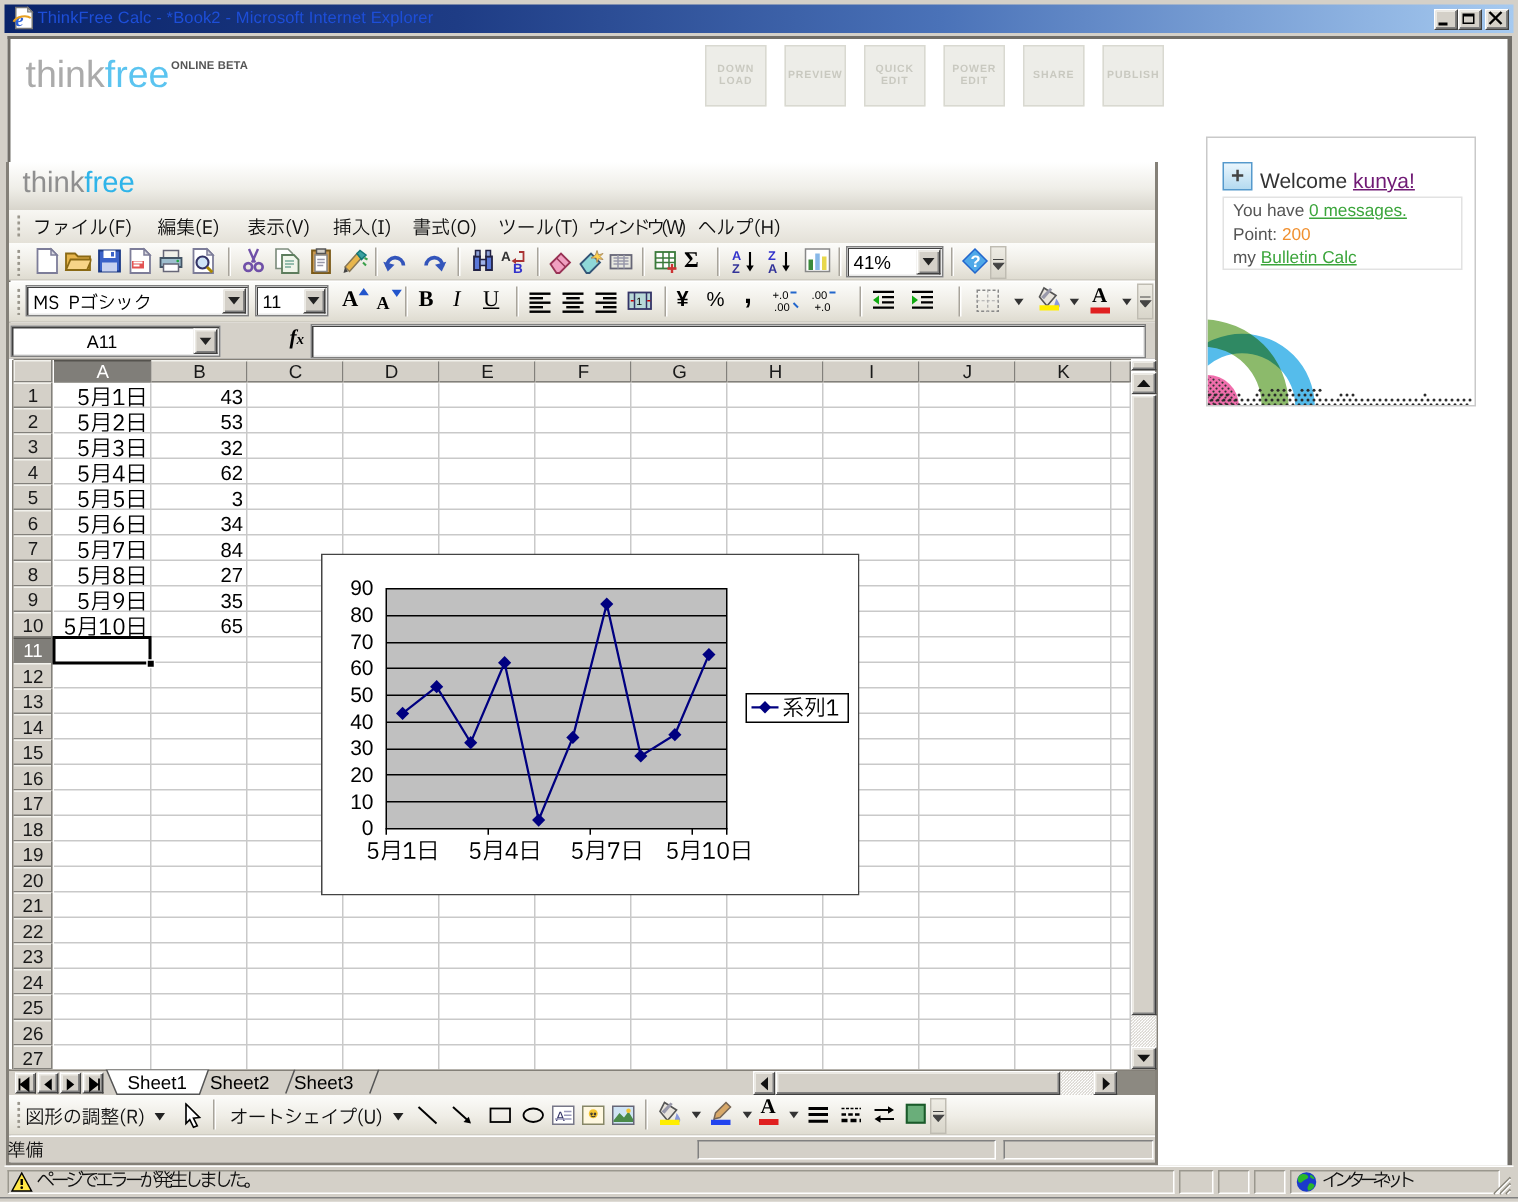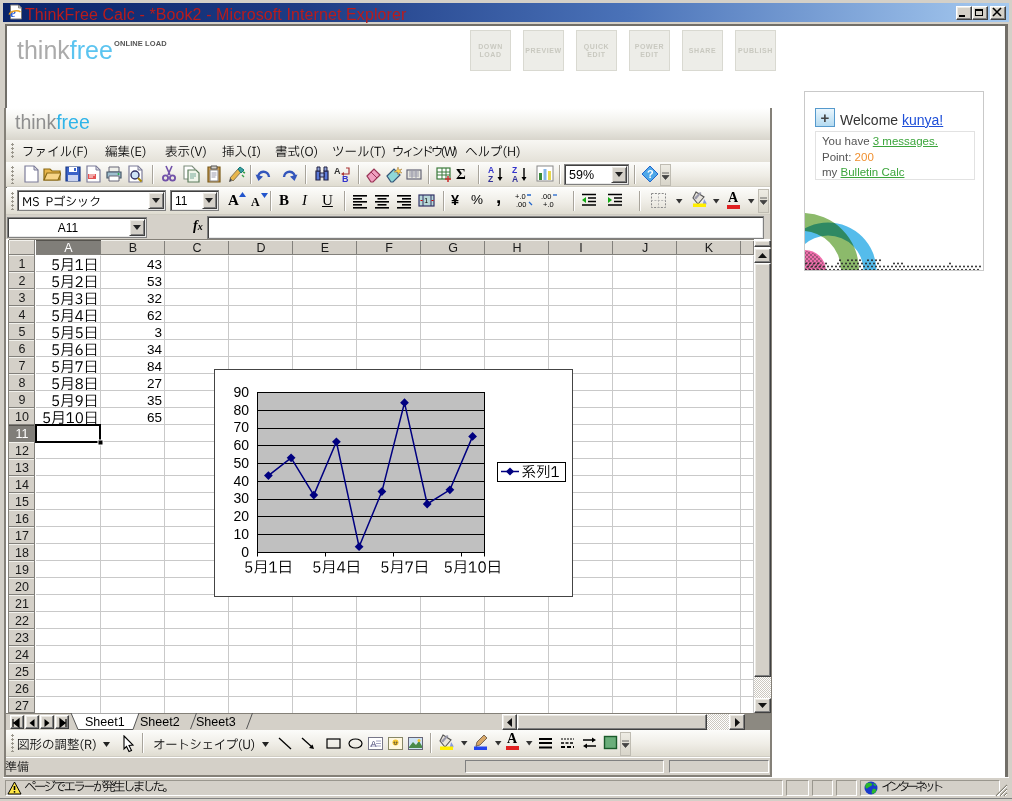--- a/index.html
+++ b/index.html
@@ -18,34 +18,34 @@
 </style></head><body>
 <div style="position:absolute;left:3px;top:22px;width:1006px;height:3px;background:#D4D0C8"></div>
 <div style="position:absolute;left:5px;top:24px;width:1003px;height:753px;background:#fff;border:2px solid #716E68;border-right-width:3px;border-bottom:none"></div>
 <div style="position:absolute;left:3px;top:3px;width:1006px;height:19px;background:linear-gradient(90deg,#0A246A 0%,#1E3C85 30%,#4A72B8 62%,#A6CAF0 100%)"></div>
 <svg class="abs" style="left:7px;top:4px" width="16" height="16" viewBox="0 0 16 16">
 <path d="M3.5 1h8l3 3v11h-11z" fill="#fff" stroke="#777" stroke-width="1"></path>
 <path d="M11.5 1l3 3h-3z" fill="#D4D0C8" stroke="#777" stroke-width=".8"></path>
 <text x="3.2" y="13" font-size="12.5" font-weight="bold" font-style="italic" fill="#2E62D9" font-family="Liberation Serif">e</text>
 <path d="M2 10.5C4 6.5 11 6 13.5 8" stroke="#E8A020" stroke-width="1.4" fill="none"></path>
 </svg>
-<div style="position:absolute;left:25px;top:6px;font-size:16px;letter-spacing:.1px;color:#b91c1c">ThinkFree Calc - *Book2 - Microsoft Internet Explorer</div>
+<div style="position:absolute;left:25px;top:6px;font-size:11px;letter-spacing:.1px;color:#1d4ed8">ThinkFree Calc - *Book2 - Microsoft Internet Explorer</div>
 <div class="raised" style="position:absolute;left:956px;top:6px;width:16px;height:14px">
     <div style="position:absolute;left:2px;bottom:2px;width:6px;height:2px;background:#000"></div>
   </div>
 <div class="raised" style="position:absolute;left:972px;top:6px;width:16px;height:14px">
     <div style="position:absolute;left:2px;top:2px;width:8px;height:7px;border:1px solid #000;border-top-width:2px"></div>
   </div>
 <div class="raised" style="position:absolute;left:990px;top:6px;width:16px;height:14px">
     <svg width="12" height="10" style="position:absolute;left:0;top:0">
       <path d="M2 1l8 8M10 1l-8 8" stroke="#000" stroke-width="1.6"></path>
     </svg>
   </div>
 <div style="position:absolute;left:17px;top:36px;font-size:25px;letter-spacing:0;color:#ABABAB">think<span style="color:#5BC4F0">free</span></div>
-<div style="position:absolute;left:114px;top:39px;font-size:7.5px;font-weight:bold;letter-spacing:.1px;color:#555">ONLINE LOAD</div>
+<div style="position:absolute;left:114px;top:39px;font-size:7.5px;font-weight:bold;letter-spacing:.1px;color:#555">ONLINE BETA</div>
 <div style="position:absolute;left:470px;top:30px;width:41px;height:41px;background:#EDEDE8;border:1px solid #D9D9D1;color:#C9C9C0;font-size:7px;font-weight:bold;letter-spacing:.6px;text-align:center;display:flex;align-items:center;justify-content:center;line-height:8px">DOWN<br>LOAD</div>
 <div style="position:absolute;left:523px;top:30px;width:41px;height:41px;background:#EDEDE8;border:1px solid #D9D9D1;color:#C9C9C0;font-size:7px;font-weight:bold;letter-spacing:.6px;text-align:center;display:flex;align-items:center;justify-content:center;line-height:8px">PREVIEW</div>
 <div style="position:absolute;left:576px;top:30px;width:41px;height:41px;background:#EDEDE8;border:1px solid #D9D9D1;color:#C9C9C0;font-size:7px;font-weight:bold;letter-spacing:.6px;text-align:center;display:flex;align-items:center;justify-content:center;line-height:8px">QUICK<br>EDIT</div>
 <div style="position:absolute;left:629px;top:30px;width:41px;height:41px;background:#EDEDE8;border:1px solid #D9D9D1;color:#C9C9C0;font-size:7px;font-weight:bold;letter-spacing:.6px;text-align:center;display:flex;align-items:center;justify-content:center;line-height:8px">POWER<br>EDIT</div>
 <div style="position:absolute;left:682px;top:30px;width:41px;height:41px;background:#EDEDE8;border:1px solid #D9D9D1;color:#C9C9C0;font-size:7px;font-weight:bold;letter-spacing:.6px;text-align:center;display:flex;align-items:center;justify-content:center;line-height:8px">SHARE</div>
 <div style="position:absolute;left:735px;top:30px;width:41px;height:41px;background:#EDEDE8;border:1px solid #D9D9D1;color:#C9C9C0;font-size:7px;font-weight:bold;letter-spacing:.6px;text-align:center;display:flex;align-items:center;justify-content:center;line-height:8px">PUBLISH</div>
 <div style="position:absolute;left:4px;top:108px;width:2px;height:669px;background:#848078"></div>
 <div style="position:absolute;left:770px;top:108px;width:2px;height:669px;background:#848078"></div>
 <div style="position:absolute;left:6px;top:108px;width:764px;height:32px;background:linear-gradient(#FFFFFF,#EFEEE8 55%,#D8D5CC)"></div>
 <div style="position:absolute;left:15px;top:111px;font-size:19.5px;letter-spacing:0;color:#8F8F8F">think<span style="color:#2FB4E9">free</span></div>
@@ -243,21 +243,21 @@
     <path d="M9.5 12l2.5 4 2.5-4z" fill="#000"></path>
   </svg>
 <svg class="ico" style="left:536px;top:165px" width="18" height="18" viewBox="0 0 18 18">
     <rect x="1" y="1" width="16" height="15" fill="#fff" stroke="#888" stroke-width="1"></rect>
     <rect x="3" y="8" width="3" height="7" fill="#3a8a3a"></rect>
     <rect x="7.5" y="4" width="3" height="11" fill="#88B8E8"></rect>
     <rect x="12" y="6" width="3" height="9" fill="#E8D84C"></rect>
   </svg>
 <div class="sep" style="left:559px;top:165px;height:19px"></div>
 <div class="cmb" style="left:564px;top:164px;width:65px;height:21px"></div>
-<div style="position:absolute;left:569px;top:168px;font-size:12.5px;color:#000">59%</div>
+<div style="position:absolute;left:569px;top:168px;font-size:12.5px;color:#000">41%</div>
 <div class="cbtn" style="left:611px;top:166px;width:16px;height:17px"></div>
 <svg class="abs" style="left:615px;top:172px" width="9" height="6">
     <path d="M0 0h8l-4 5z" fill="#222"></path>
   </svg>
 <div class="sep" style="left:634px;top:165px;height:19px"></div>
 <svg class="ico" style="left:641px;top:165px" width="18" height="18" viewBox="0 0 18 18">
     <path d="M9 1l8 8-8 8-8-8z" fill="#4FA8E8" stroke="#26c" stroke-width="1"></path>
     <text x="6" y="13" font-size="11" font-weight="bold" fill="#fff">?</text>
   </svg>
 <div style="position:absolute;left:660px;top:164px;width:11px;height:22px;background:linear-gradient(#EEECE4,#D8D5CA);border:1px solid #BFBCB2"></div>
@@ -910,24 +910,24 @@
     <g transform="scale(0.012,-0.012)" fill="#111">
       <use href="#u6e96" x="0"></use>
       <use href="#u5099" x="1000"></use>
     </g>
   </svg>
 <div class="etch" style="position:absolute;left:465px;top:760px;width:199px;height:13px"></div>
 <div class="etch" style="position:absolute;left:669px;top:760px;width:100px;height:13px"></div>
 <div style="position:absolute;left:4px;top:775px;width:768px;height:2px;background:#848078"></div>
 <div style="position:absolute;left:804px;top:91px;width:180px;height:180px;background:#fff;border:1px solid #C9C9C9"></div>
 <div style="position:absolute;left:815px;top:108px;width:20px;height:19px;background:linear-gradient(#EAF6FD,#B4DAF0);border:1px solid #5599CC;color:#444;font-size:15px;font-weight:bold;text-align:center;line-height:17px">+</div>
-<div style="position:absolute;left:840px;top:112px;font-size:14px;color:#333">Welcome <a style="color:#1d4ed8">kunya!</a></div>
+<div style="position:absolute;left:840px;top:112px;font-size:14px;color:#333">Welcome <a style="color:#701a75">kunya!</a></div>
 <style>a{text-decoration:underline}</style>
 <div style="position:absolute;left:815px;top:131px;width:160px;height:49px;border:1px solid #E2E2E2"></div>
-<div style="position:absolute;left:822px;top:134px;font-size:11.5px;color:#555;line-height:15.5px">You have <a style="color:#3BA53B">3 messages.</a><br>Point: <span style="color:#F09030">200</span><br>my <a style="color:#3BA53B">Bulletin Calc</a></div>
+<div style="position:absolute;left:822px;top:134px;font-size:11.5px;color:#555;line-height:15.5px">You have <a style="color:#3BA53B">0 messages.</a><br>Point: <span style="color:#F09030">200</span><br>my <a style="color:#3BA53B">Bulletin Calc</a></div>
 <svg class="abs" style="left:805px;top:195px" width="178px" height="75px" viewBox="805 195 178 75">
     <defs>
       <clipPath id="panelclip">
         <rect x="805" y="195" width="178" height="75"></rect>
       </clipPath>
       <pattern id="htd" width="4" height="4" patternUnits="userSpaceOnUse">
         <circle cx="1" cy="1" r="0.75" fill="#333"></circle>
         <circle cx="3" cy="3" r="0.75" fill="#333"></circle>
       </pattern>
     </defs>

